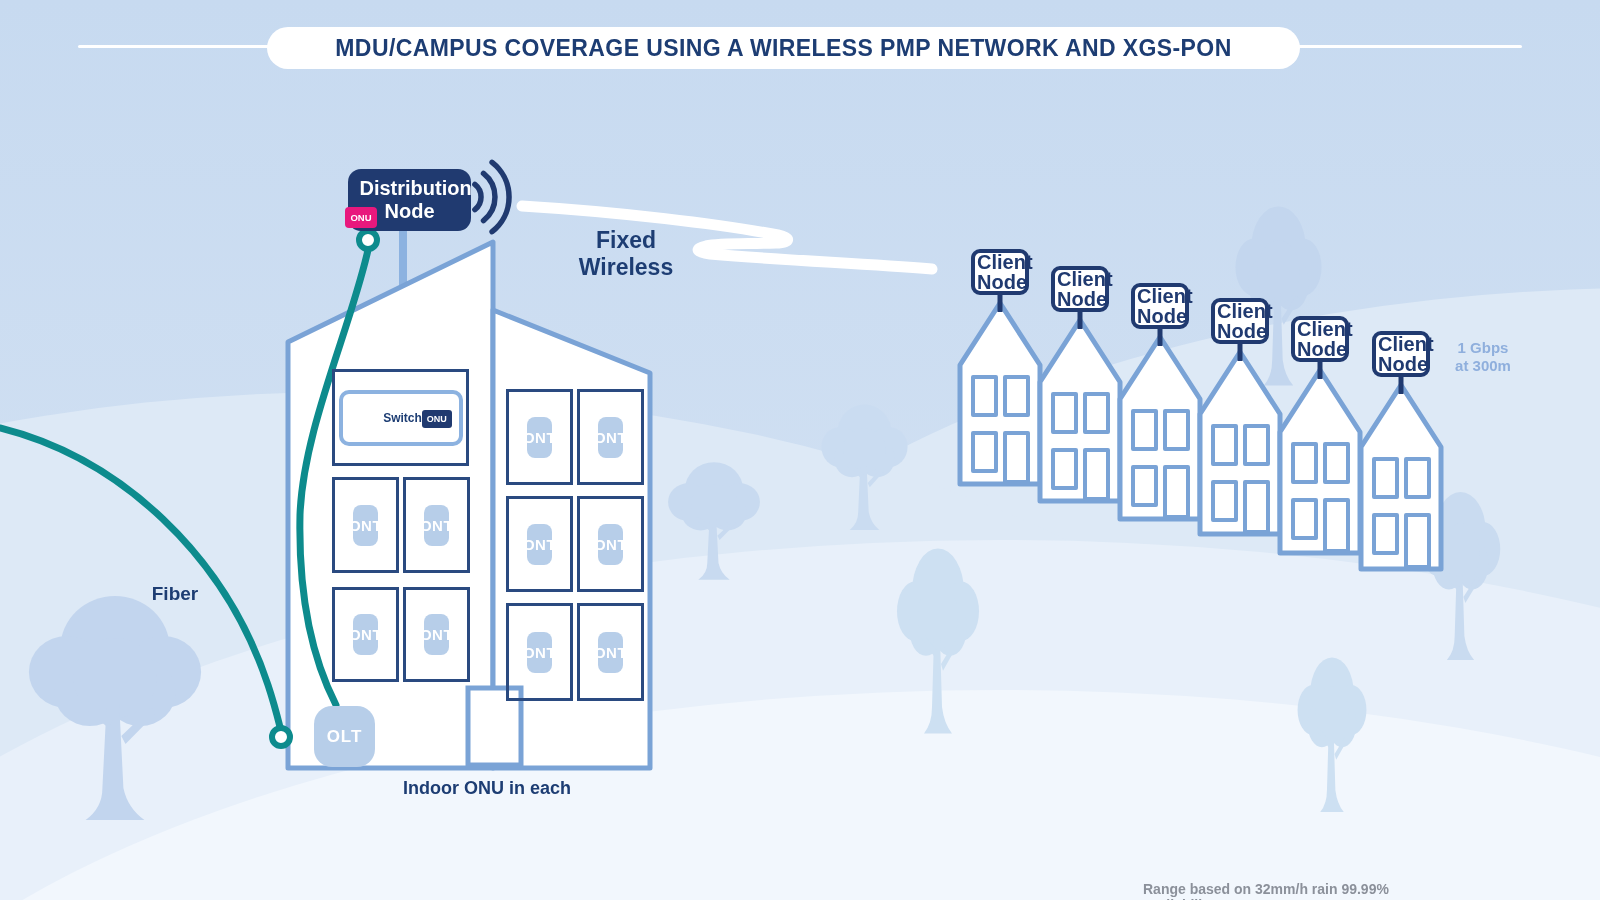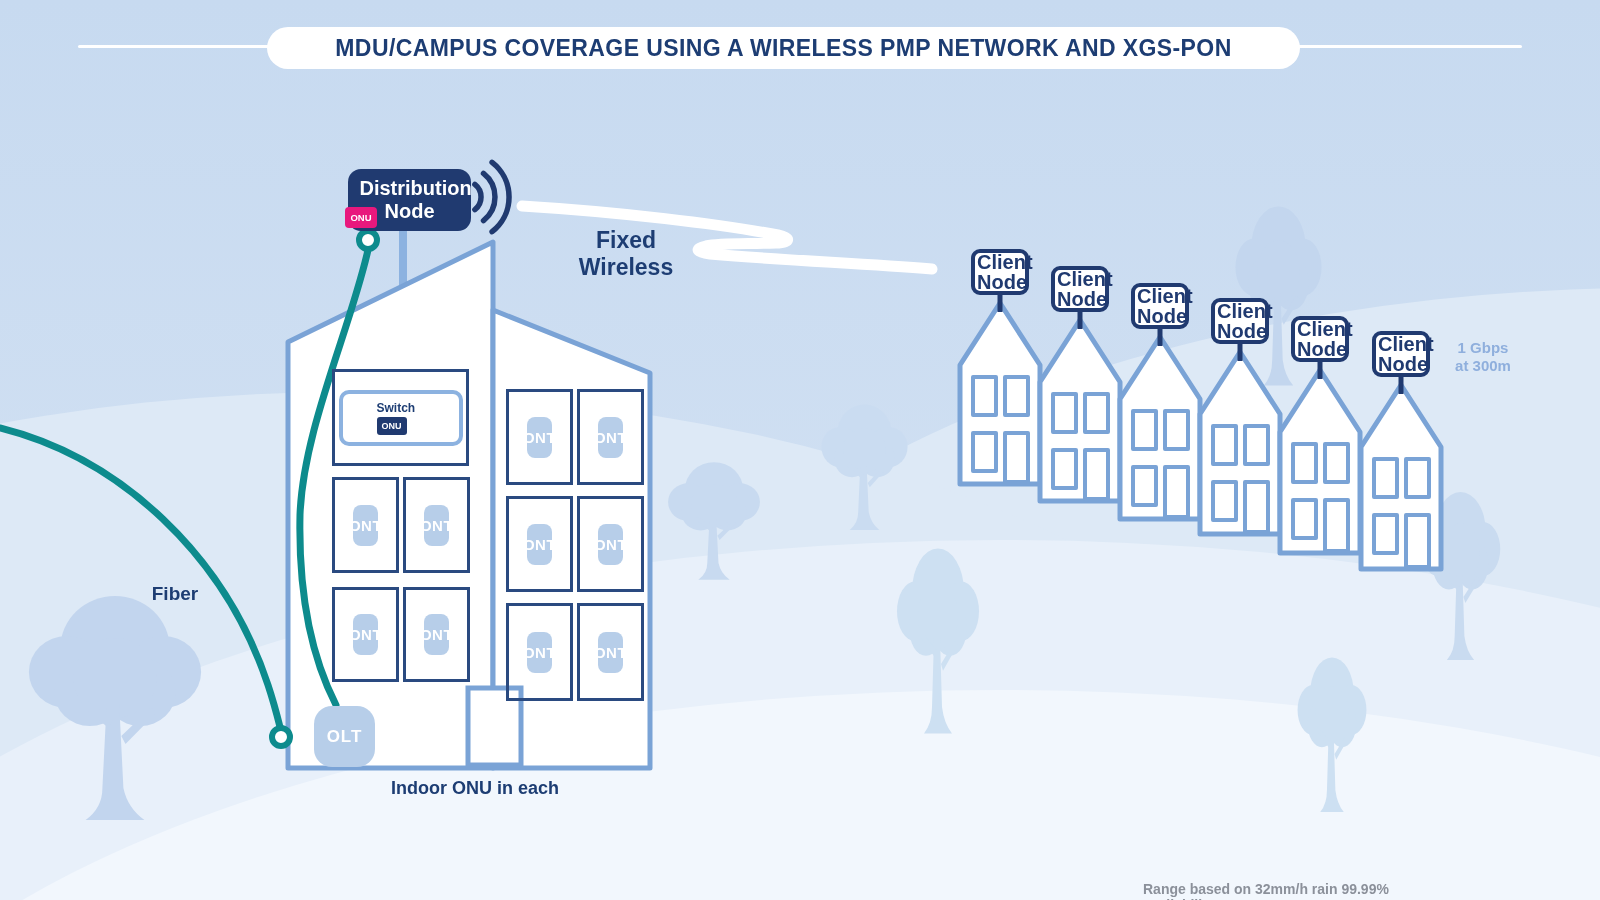--- a/index.html
+++ b/index.html
@@ -13,34 +13,34 @@
   #hillC{left:-300px;top:540px;width:2600px;height:1200px;background:#e8f0fa;}
   #hillD{left:-200px;top:690px;width:2400px;height:1000px;background:#f2f7fd;}
   #titleline{left:78px;top:45px;width:1444px;height:3px;background:#ffffff;border-radius:2px;}
   #titlepill{left:267px;top:27px;width:1033px;height:42px;background:#ffffff;border-radius:21px;
     display:flex;align-items:center;justify-content:center;}
   #titlepill span{color:#1d3d73;font-weight:bold;font-size:23px;letter-spacing:.4px;white-space:nowrap;}
   svg{position:absolute;left:0;top:0;}
   .lbl{position:absolute;color:#1d3d73;font-weight:bold;text-align:center;}
   #fixedwireless{left:578px;top:227px;width:96px;font-size:23px;line-height:1.18;}
   #fiberlbl{left:130px;top:553px;width:90px;font-size:19px;margin-top:30px;}
-  #indooronu{left:365px;top:778px;width:220px;font-size:18px;}
+  #indooronu{left:377px;top:778px;width:220px;font-size:18px;}
   #ratelbl{left:1438px;top:339px;width:90px;text-align:center;color:#8fafdd;font-weight:bold;font-size:15px;line-height:1.2;}
   #footnote{left:1143px;top:836px;width:300px;text-align:left;color:#8b909a;font-weight:bold;font-size:14px;margin-top:45px;}
   #distnode{left:348px;top:169px;width:123px;height:62px;background:#203a70;border-radius:13px;
     display:flex;align-items:center;justify-content:center;}
   #distnode .t{color:#fff;font-weight:bold;font-size:20px;line-height:1.15;text-align:center;width:100px;}
   .onubadge{position:absolute;background:#e8187d;color:#fff;font-weight:bold;font-size:9.5px;
     border-radius:4px;display:flex;align-items:center;justify-content:center;}
   #nodeonu{left:-3px;bottom:3px;width:32px;height:21px;}
   .room{position:absolute;border:3px solid #2a4a80;display:flex;align-items:center;justify-content:center;}
   .ont{width:25px;height:41px;background:#b7cee9;border-radius:8px;color:#fff;font-weight:bold;
     font-size:15px;letter-spacing:.5px;display:flex;align-items:center;justify-content:center;}
   #switchbox{width:82px;height:48px;background:#fff;border:4px solid #8cb2e0;border-radius:10px;
-    display:flex;flex-direction:column;align-items:flex-start;justify-content:center;padding-left:34px;}
+    display:flex;flex-direction:row;align-items:center;justify-content:center;padding-left:34px;}
   #switchbox .t{color:#1d3d73;font-weight:bold;font-size:12px;}
   #switchonu{position:relative;margin-top:2px;width:30px;height:18px;background:#203a70;color:#fff;
     font-weight:bold;font-size:9px;border-radius:3px;display:flex;align-items:center;justify-content:center;}
   #olt{left:314px;top:706px;width:61px;height:61px;background:#b7cee9;border-radius:18px;color:#fff;
     font-weight:bold;font-size:17px;letter-spacing:1px;display:flex;align-items:center;justify-content:center;}
   .sign{position:absolute;width:58px;height:46px;background:#fff;border:4.5px solid #203a70;border-radius:9px;
     box-sizing:border-box;display:flex;align-items:center;justify-content:center;
     color:#203a70;font-weight:bold;font-size:20px;line-height:1.02;text-align:center;}
   .sign .w{width:46px;}
 </style>

